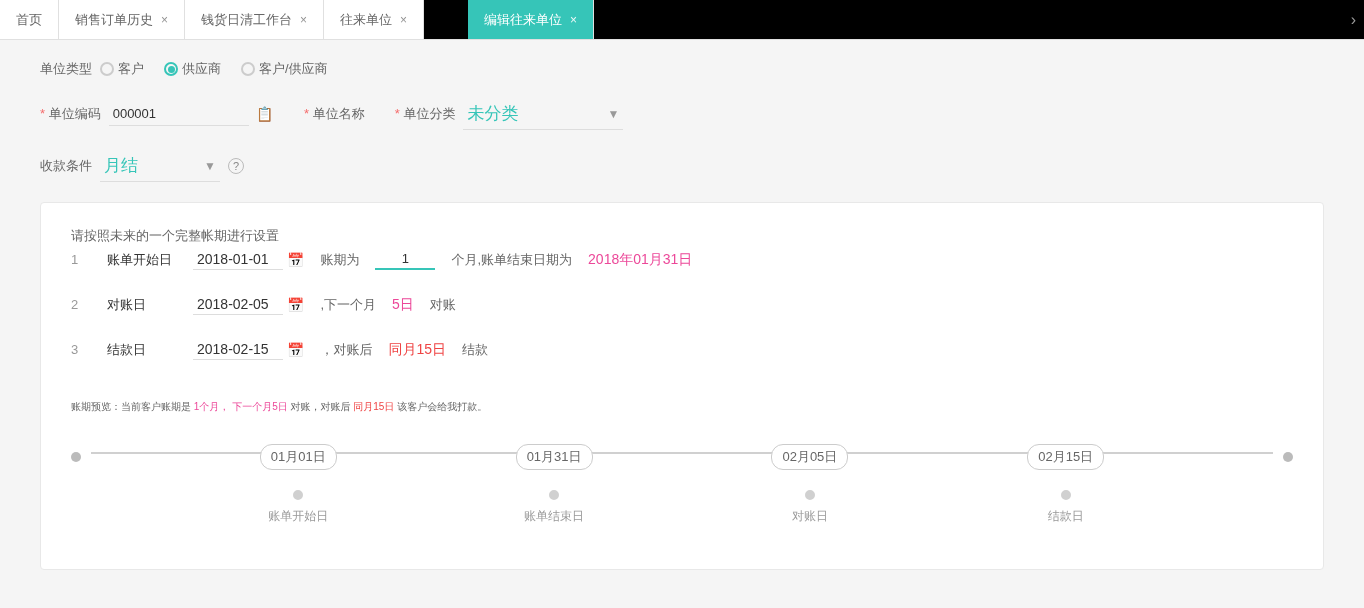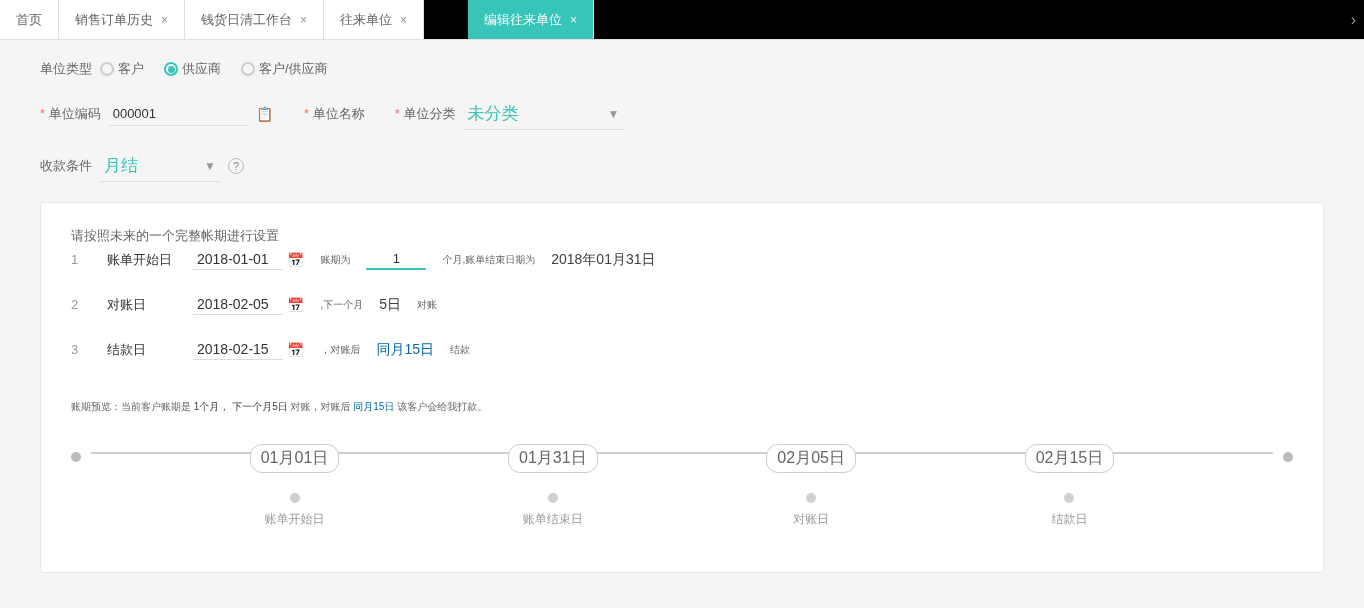--- a/index.html
+++ b/index.html
@@ -183,29 +183,29 @@
       border-bottom: 1px solid #ddd;
       padding: 2px 4px;
       min-width: 90px;
     }
     .cal-icon {
       font-size: 14px;
       color: #36c5b8;
       cursor: pointer;
     }
     .row-suffix {
-      font-size: 10px;
+      font-size: 13px;
       color: #666;
     }
     .highlight-orange {
-      color: #404040;
+      color: #ec4899;
       font-weight: 500;
     }
     .highlight-teal {
-      color: #0369a1;
+      color: #ef4444;
       font-weight: 500;
     }
     .period-input {
       border: none;
       border-bottom: 2px solid #36c5b8;
       outline: none;
       width: 60px;
       font-size: 13px;
       text-align: center;
       padding: 2px 4px;
@@ -254,21 +254,21 @@
       height: 10px;
       border-radius: 50%;
       background: #d0d0d0;
       border: 2px solid #d0d0d0;
       margin-top: 14px;
     }
     .timeline-badge {
       border: 1px solid #ccc;
       border-radius: 12px;
       padding: 3px 10px;
-      font-size: 16px;
+      font-size: 13px;
       color: #666;
       background: #fff;
       white-space: nowrap;
     }
     .timeline-sub {
       font-size: 12px;
       color: #999;
       margin-top: 2px;
       text-align: center;
     }

